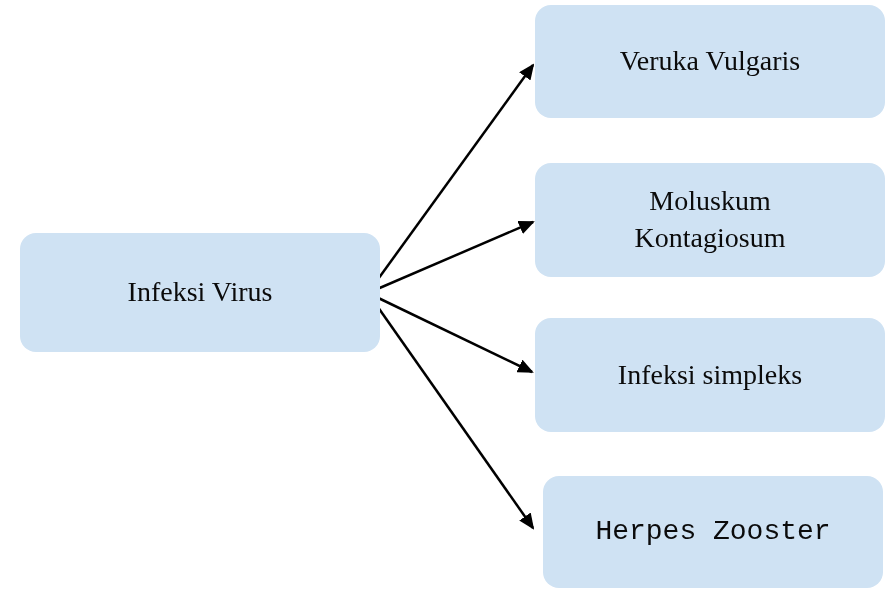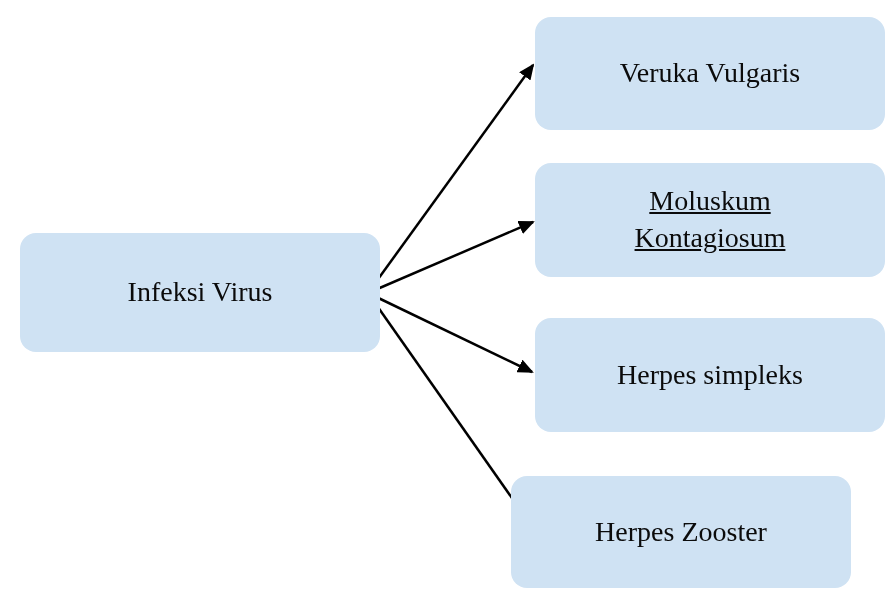--- a/index.html
+++ b/index.html
@@ -32,24 +32,24 @@
     align-items: center;
     justify-content: center;
     text-align: center;
     color: #0b0b0b;
     font-size: 28px;
     line-height: 1.32;
     padding: 0 48px;
     box-sizing: border-box;
   }
   .node-root  { left: 20px;  top: 233px; width: 360px; height: 119px; }
-  .node-c1    { left: 535px; top: 5px;   width: 350px; height: 113px; margin-top: 12px; }
-  .node-c2    { left: 535px; top: 163px; width: 350px; height: 114px; text-decoration: underline; }
+  .node-c1    { left: 535px; top: 5px;   width: 350px; height: 113px; }
+  .node-c2    { left: 535px; top: 163px; width: 350px; height: 114px; }
   .node-c3    { left: 535px; top: 318px; width: 350px; height: 114px; }
-  .node-c4    { left: 511px; top: 476px; width: 340px; height: 112px; }
+  .node-c4    { left: 543px; top: 476px; width: 340px; height: 112px; font-family: Liberation Mono, monospace; }
 </style>
 </head>
 <body>
 
 <div class="canvas">
 
   <svg class="connectors" viewBox="0 0 889 594" xmlns="http://www.w3.org/2000/svg" aria-hidden="true">
     <defs>
       <marker id="arrowhead" markerUnits="userSpaceOnUse" markerWidth="16" markerHeight="14" refX="14" refY="7" orient="auto">
         <path d="M0,0 L16,7 L0,14 Z" fill="#000000"></path>
@@ -67,20 +67,20 @@
 
   <div class="node node-c1">
     <span>Veruka Vulgaris</span>
   </div>
 
   <div class="node node-c2">
     <span>Moluskum Kontagiosum</span>
   </div>
 
   <div class="node node-c3">
-    <span>Herpes simpleks</span>
+    <span>Infeksi simpleks</span>
   </div>
 
   <div class="node node-c4">
     <span>Herpes Zooster</span>
   </div>
 
 </div>
 
 </body></html>

